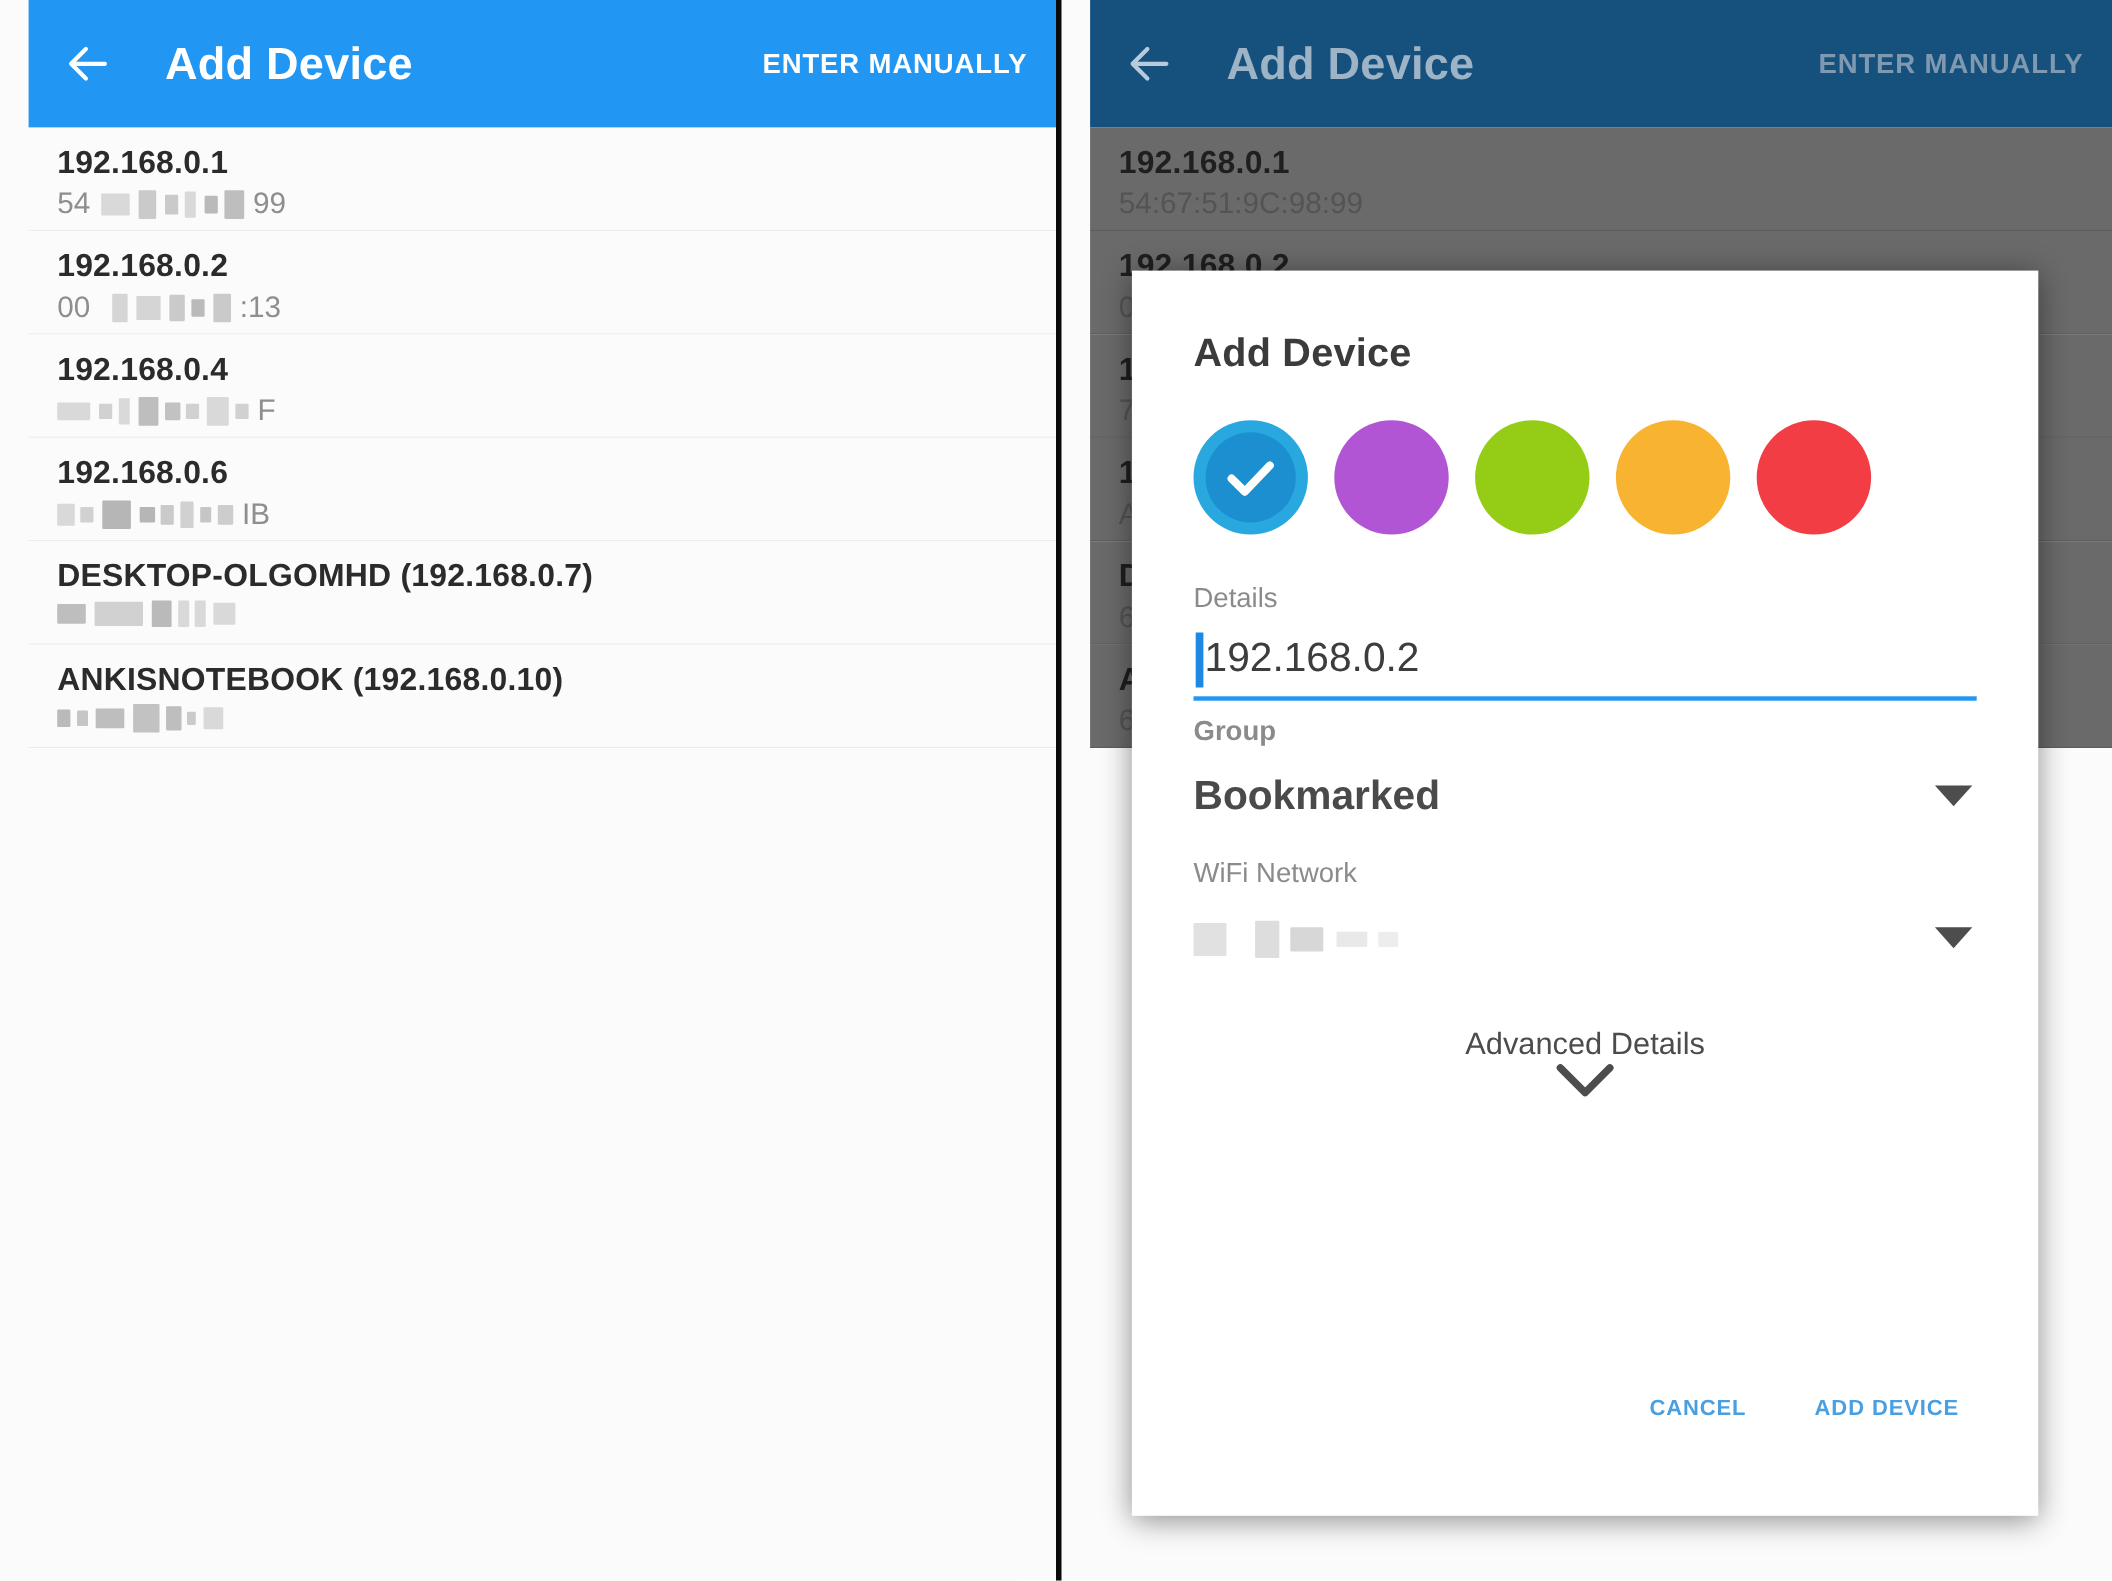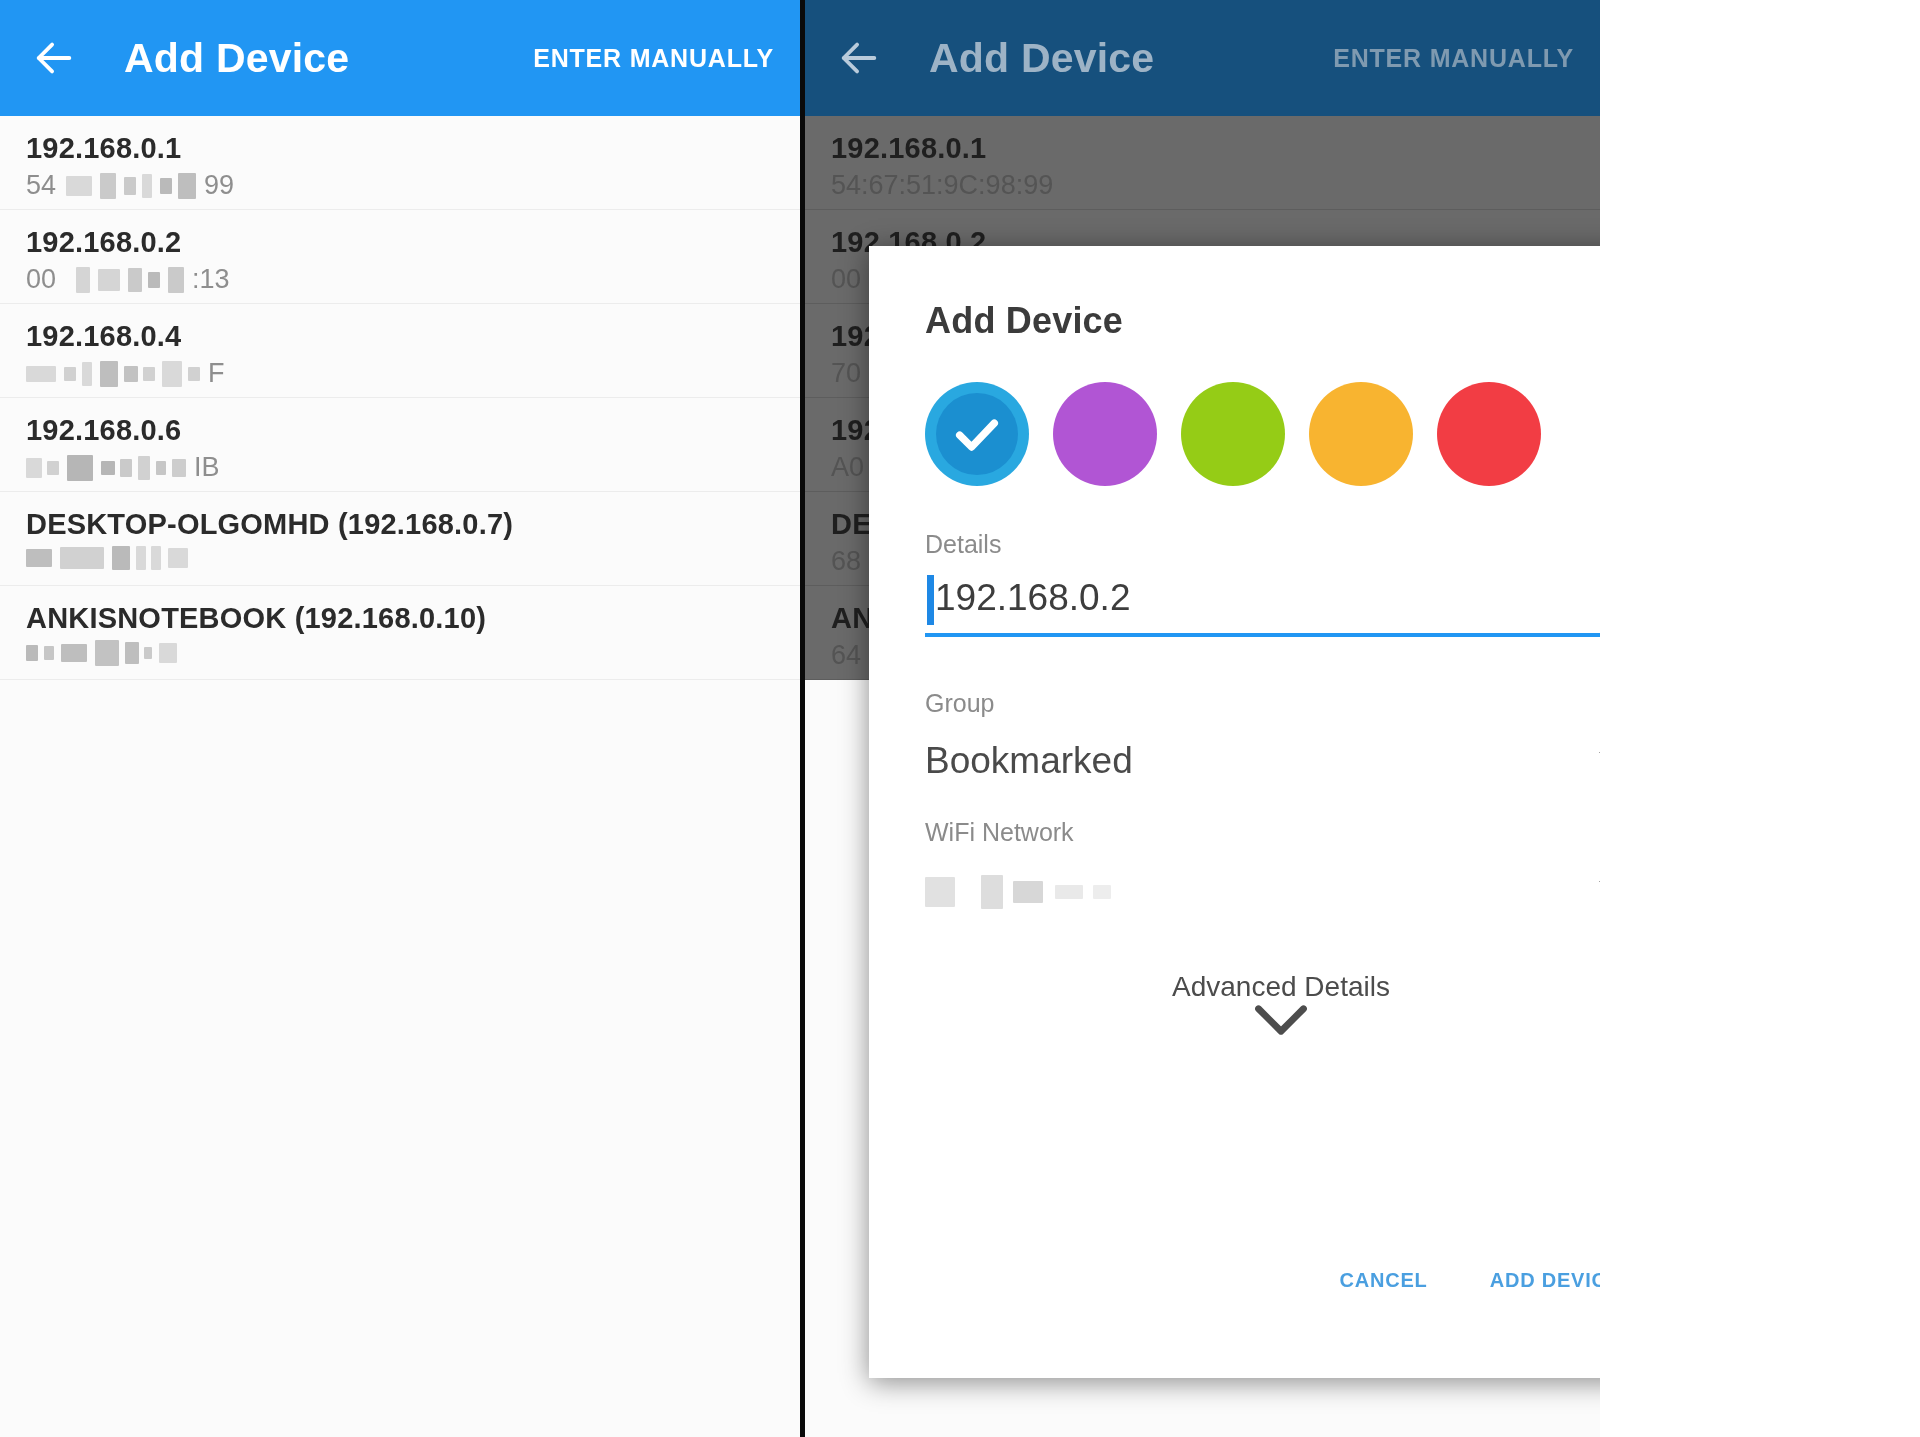--- a/index.html
+++ b/index.html
@@ -2,21 +2,21 @@
 <html><head>
 <meta charset="utf-8">
 <style>
   * { margin:0; padding:0; box-sizing:border-box; }
   html,body{ width:1920px; height:1437px; overflow:hidden; background:#fff;
              font-family:"Liberation Sans", sans-serif; }
 
   #root{ position:relative; width:1920px; height:1437px; display:flex; }
 
   
-  .panel{ position:relative; width:800px; height:1437px; overflow:hidden; background:#fbfbfb; }
+  .panel{ position:relative; width:960px; height:1437px; overflow:hidden; background:#fbfbfb;padding-left:26px; }
   .panel.right{ border-left:5px solid #0a0a0a; }
 
   
   .appbar{ position:relative; height:116px; background:#2196f3; display:flex; align-items:center;
            padding:0 26px; }
   .panel.right .appbar{ background:#16507d; }
 
   .back-icon{ width:56px; height:56px; display:flex; align-items:center; justify-content:center;
               flex:0 0 auto; }
   .back-icon svg{ width:46px; height:46px; }
@@ -286,21 +286,21 @@
 
       <div class="field" style="margin-top:44px;">
         <div class="field-label">Details</div>
         <div class="nickname-wrap">
           <div class="caret"></div>
           <input class="nickname-input" type="text" id="nickname-input" placeholder="Nickname" value="192.168.0.2" style="">
           <div class="nickname-underline"></div>
         </div>
       </div>
 
-      <div class="field" style="margin-top:52px;">
+      <div class="field" style="margin-top:14px;font-weight:bold;">
         <div class="field-label">Group</div>
         <div class="select-row">
           <div class="field-value">Bookmarked</div>
           <div class="caret-down"></div>
         </div>
       </div>
 
       <div class="field" style="margin-top:36px;">
         <div class="field-label">WiFi Network</div>
         <div class="select-row">

